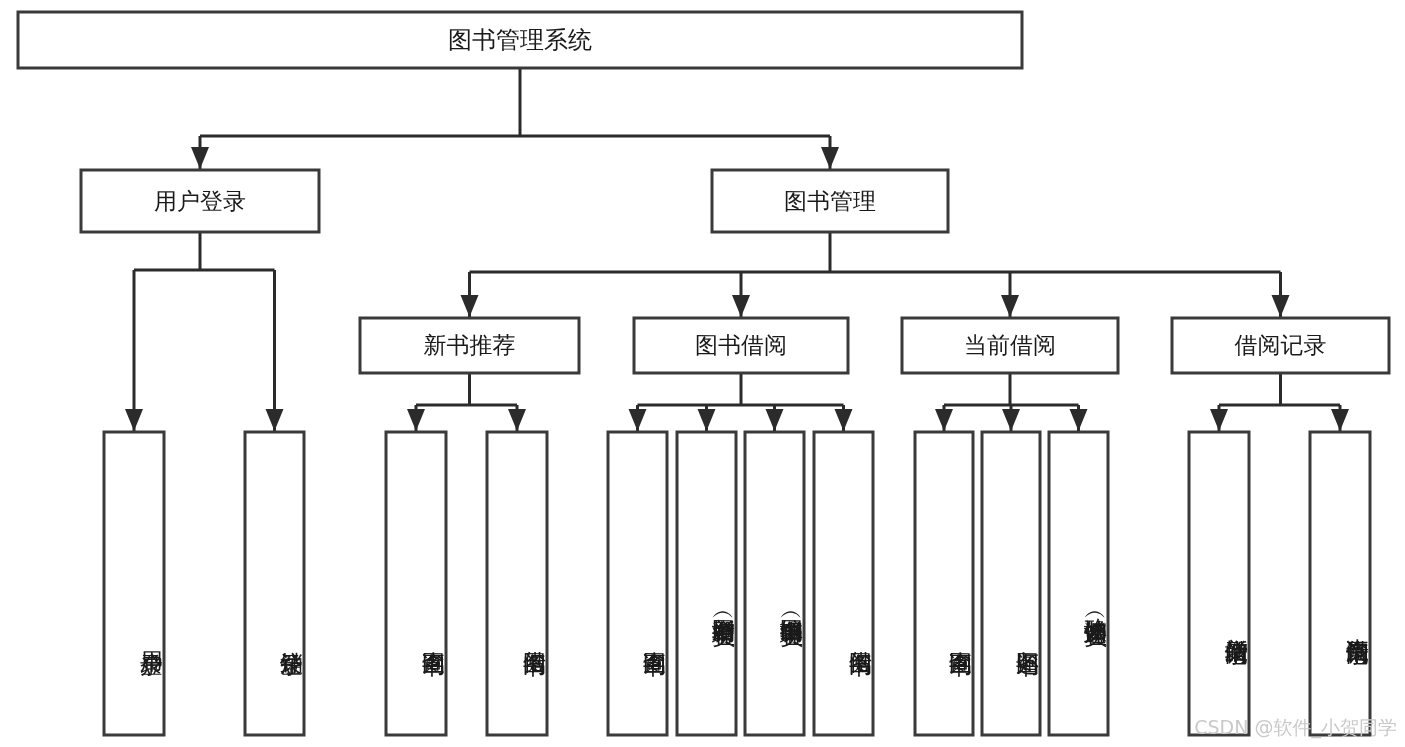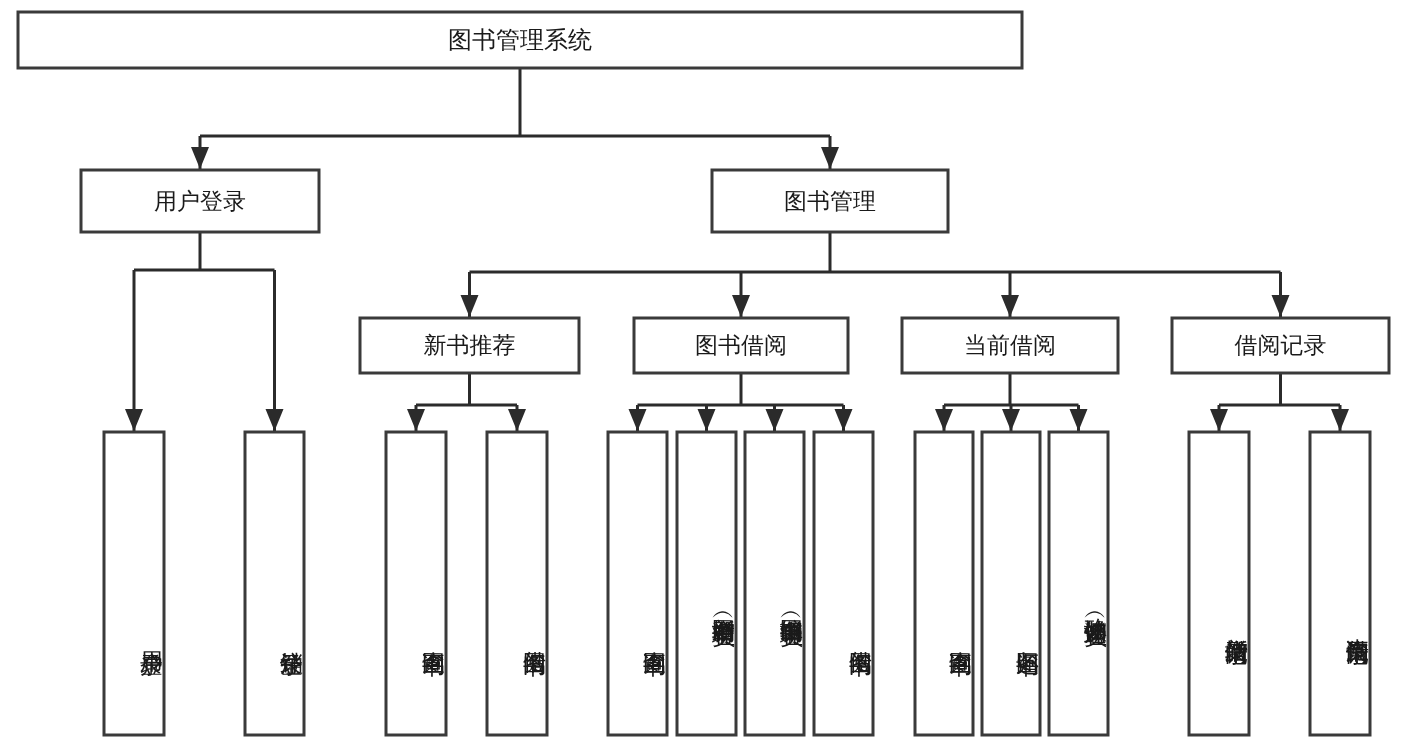--- a/index.html
+++ b/index.html
@@ -179,13 +179,14 @@
       <div class="vlabel" style="left: 608px; top: 432px; width: 59px; height: 303px; padding-top: 102.5px; box-sizing: border-box;">查询图书</div>
       <div class="vlabel" style="left: 677px; top: 432px; width: 59px; height: 303px; padding-top: 41.25px; box-sizing: border-box;">新增图书（管理员）</div>
       <div class="vlabel" style="left: 745px; top: 432px; width: 59px; height: 303px; padding-top: 41.25px; box-sizing: border-box;">编辑图书（管理员）</div>
       <div class="vlabel" style="left: 814px; top: 432px; width: 59px; height: 303px; padding-top: 102.5px; box-sizing: border-box;">借阅图书</div>
       <div class="vlabel" style="left: 915px; top: 432px; width: 58px; height: 303px; padding-top: 102.5px; box-sizing: border-box;">查询图书</div>
       <div class="vlabel" style="left: 982px; top: 432px; width: 58px; height: 303px; padding-top: 102.5px; box-sizing: border-box;">归还图书</div>
       <div class="vlabel" style="left: 1049px; top: 432px; width: 59px; height: 303px; padding-top: 41.25px; box-sizing: border-box;">确认归还（管理员）</div>
       <div class="vlabel" style="left: 1189px; top: 432px; width: 60px; height: 303px; padding-top: 78px; box-sizing: border-box;">新增借阅记录</div>
       <div class="vlabel" style="left: 1310px; top: 432px; width: 60px; height: 303px; padding-top: 78px; box-sizing: border-box;">查询借阅记录</div>
     </div>
+  <div class="watermark">CSDN @软件_小贺同学</div>
 </div>
 
 </body></html>

